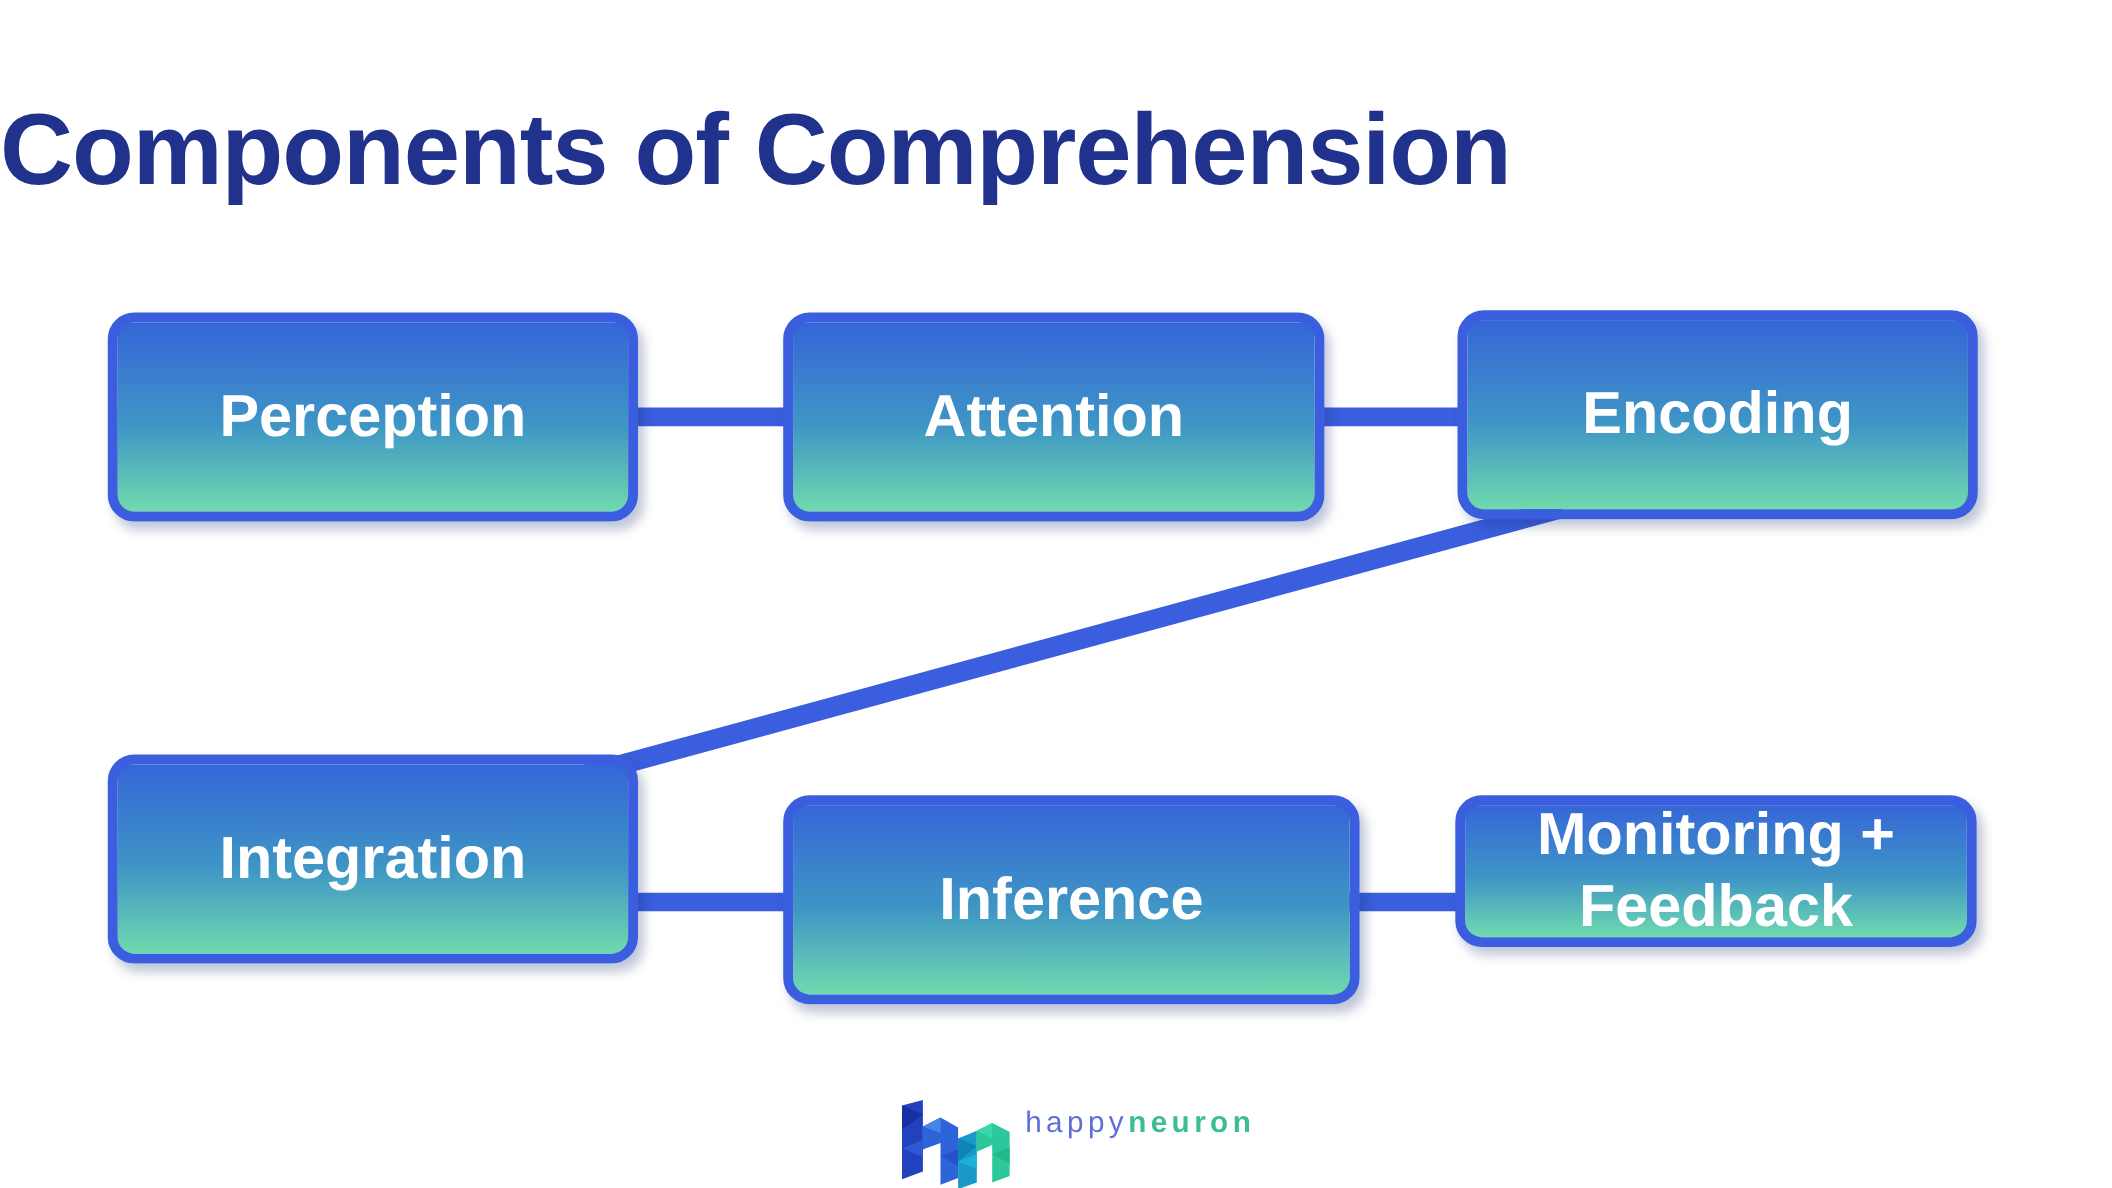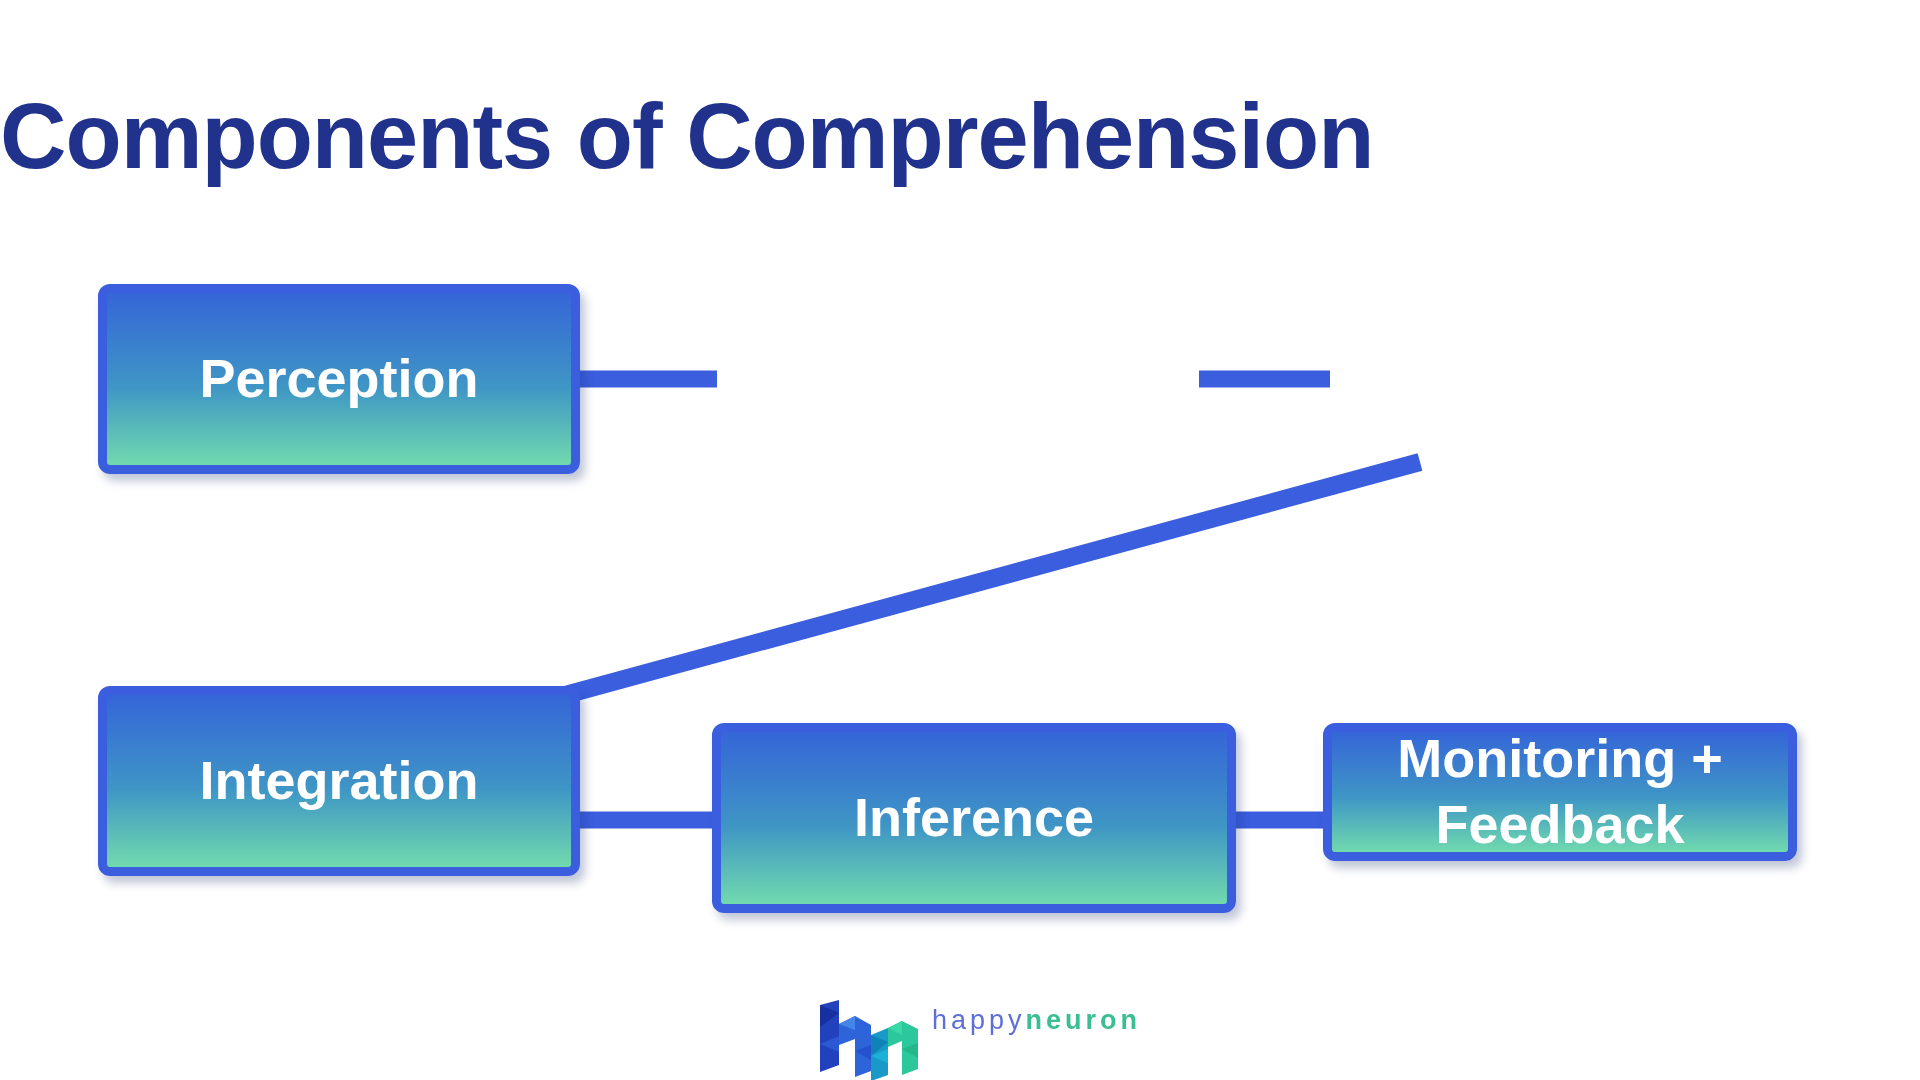--- a/index.html
+++ b/index.html
@@ -37,21 +37,21 @@
     stroke: var(--connector, #3a5ede);
     stroke-width: 17;
   }
   .connectors line.diagonal {
     stroke-width: 18;
   }
   .node {
     position: absolute;
     box-sizing: border-box;
     border: 9px solid var(--box_border, #3a5ede);
-    border-radius: 12px;
+    border-radius: 24px;
     background: linear-gradient(180deg,
       var(--box_gradient_top, #3566d8) 0%,
       var(--box_gradient_mid, #3f96c5) 55%,
       var(--box_gradient_bottom, #70daae) 100%);
     box-shadow: 5px 7px 10px rgba(30, 50, 110, 0.28);
     display: flex;
     align-items: center;
     justify-content: center;
     text-align: center;
     padding: 0 18px;
@@ -108,21 +108,27 @@
     <line x1="1199" y1="379" x2="1330" y2="379"></line>
     <line class="diagonal" x1="1420" y1="462" x2="400" y2="740"></line>
     <line x1="575" y1="820" x2="717" y2="820"></line>
     <line x1="1199" y1="820" x2="1330" y2="820"></line>
   </svg>
 
   <div class="node node-1">
     <span class="node-label">Perception</span>
   </div>
 
+  <div class="node node-2">
+    <span class="node-label">Attention</span>
+  </div>
 
+  <div class="node node-3">
+    <span class="node-label">Encoding</span>
+  </div>
 
   <div class="node node-4">
     <span class="node-label">Integration</span>
   </div>
 
   <div class="node node-5">
     <span class="node-label">Inference</span>
   </div>
 
   <div class="node node-6">

